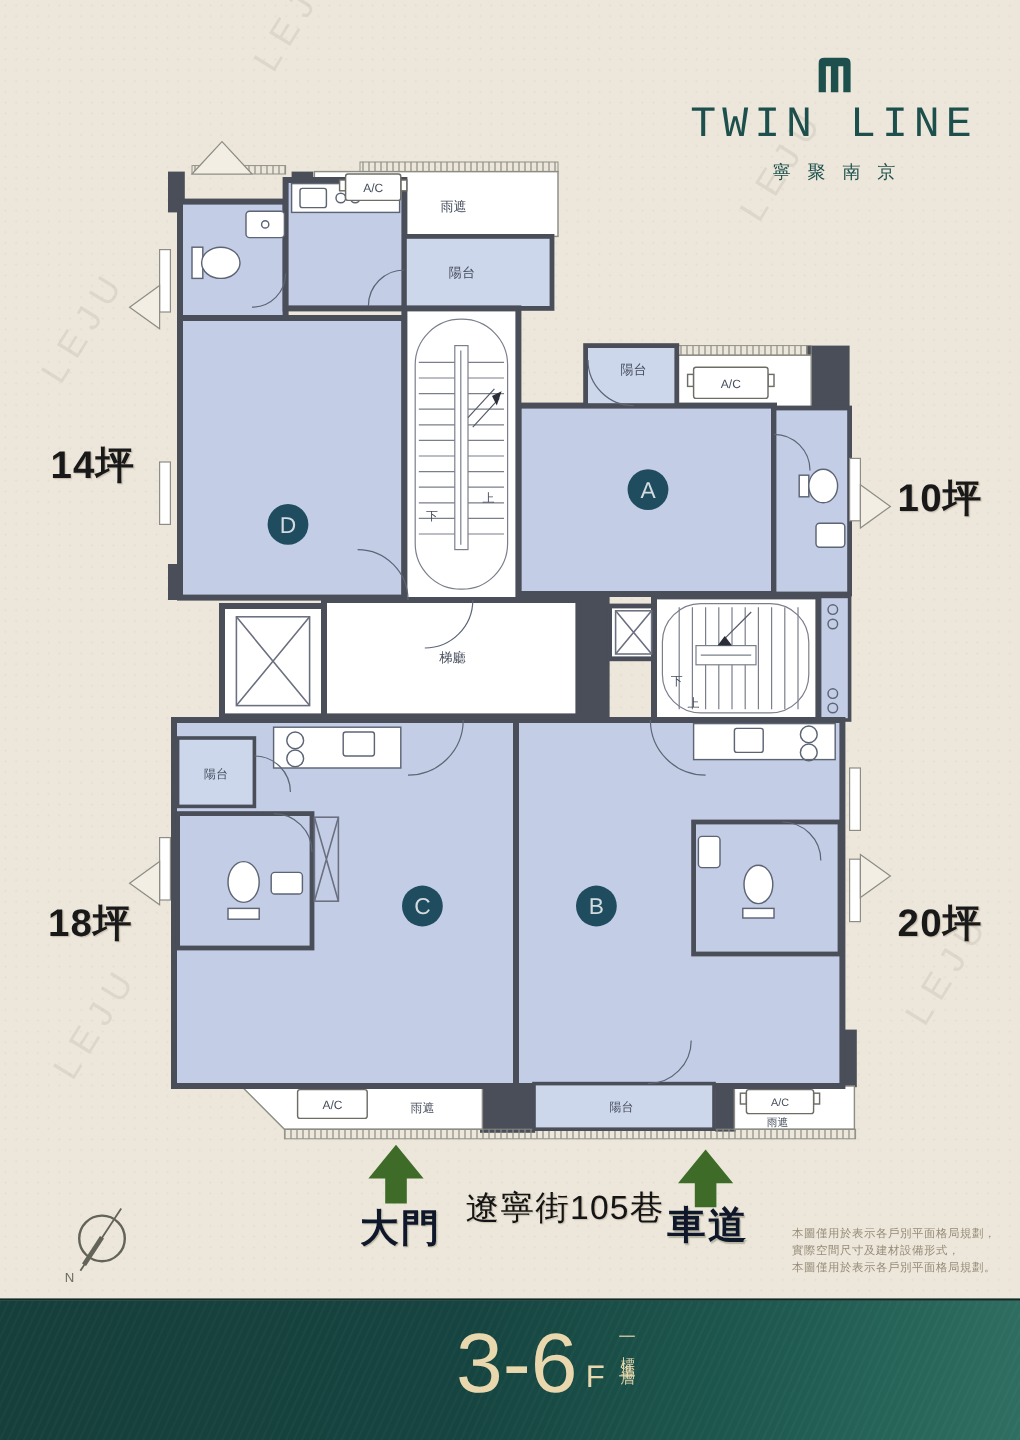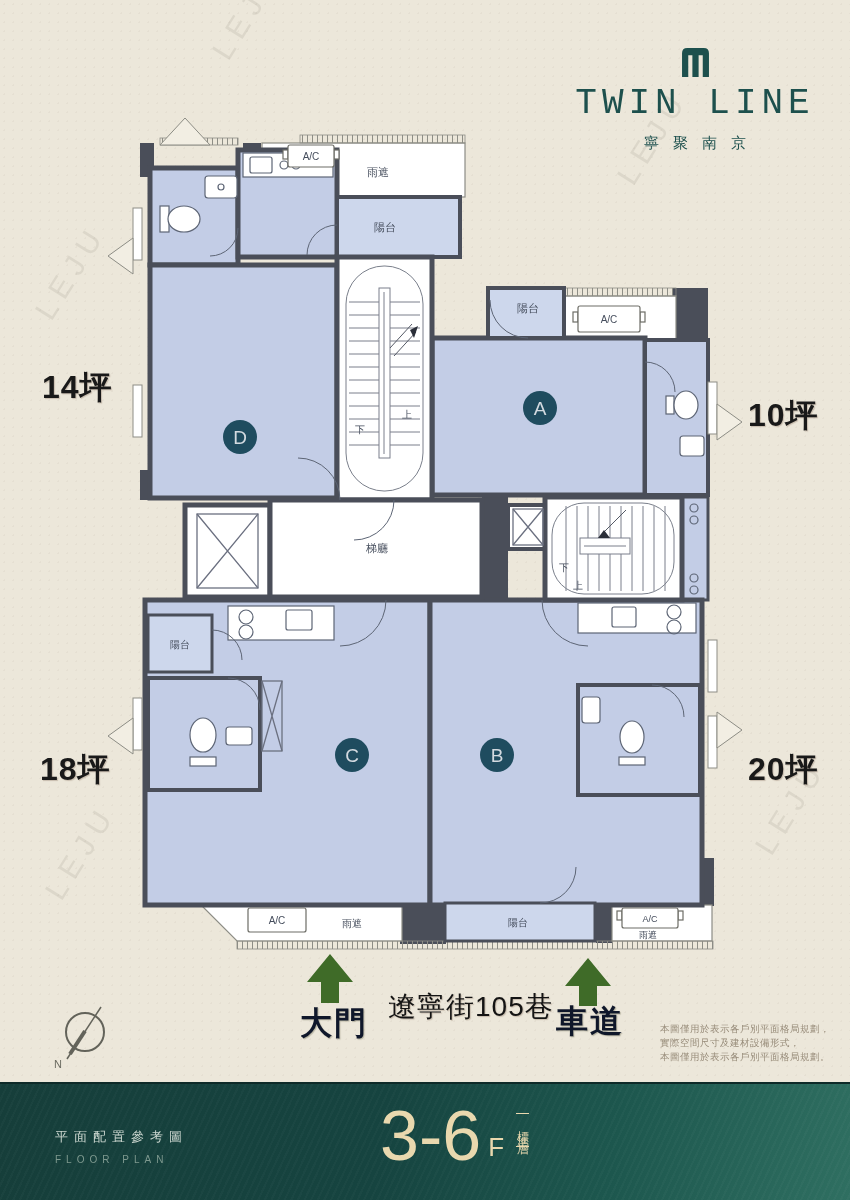--- a/index.html
+++ b/index.html
@@ -293,24 +293,20 @@
 <div class="abs green-label" style="left:300px;top:1002px;">大門</div>
 <div class="abs green-label" style="left:556px;top:1000px;">車道</div>
 
 <div class="abs disclaimer">
   <div>本圖僅用於表示各戶別平面格局規劃，</div>
   <div>實際空間尺寸及建材設備形式，</div>
   <div>本圖僅用於表示各戶別平面格局規劃。</div>
 </div>
 
 <div class="abs footer">
-  <div class="f-caption">
-    <div class="f-zh">平面配置參考圖</div>
-    <div class="f-en">FLOOR PLAN</div>
-  </div>
   <div class="f-floor">
     <span class="f-num">3-6</span>
     <span class="f-f">F</span>
   </div>
   <div class="f-tag">
     <span class="vdash"></span>
     <span class="f-type">標準層</span>
     <span class="vdash"></span>
   </div>
 </div>

